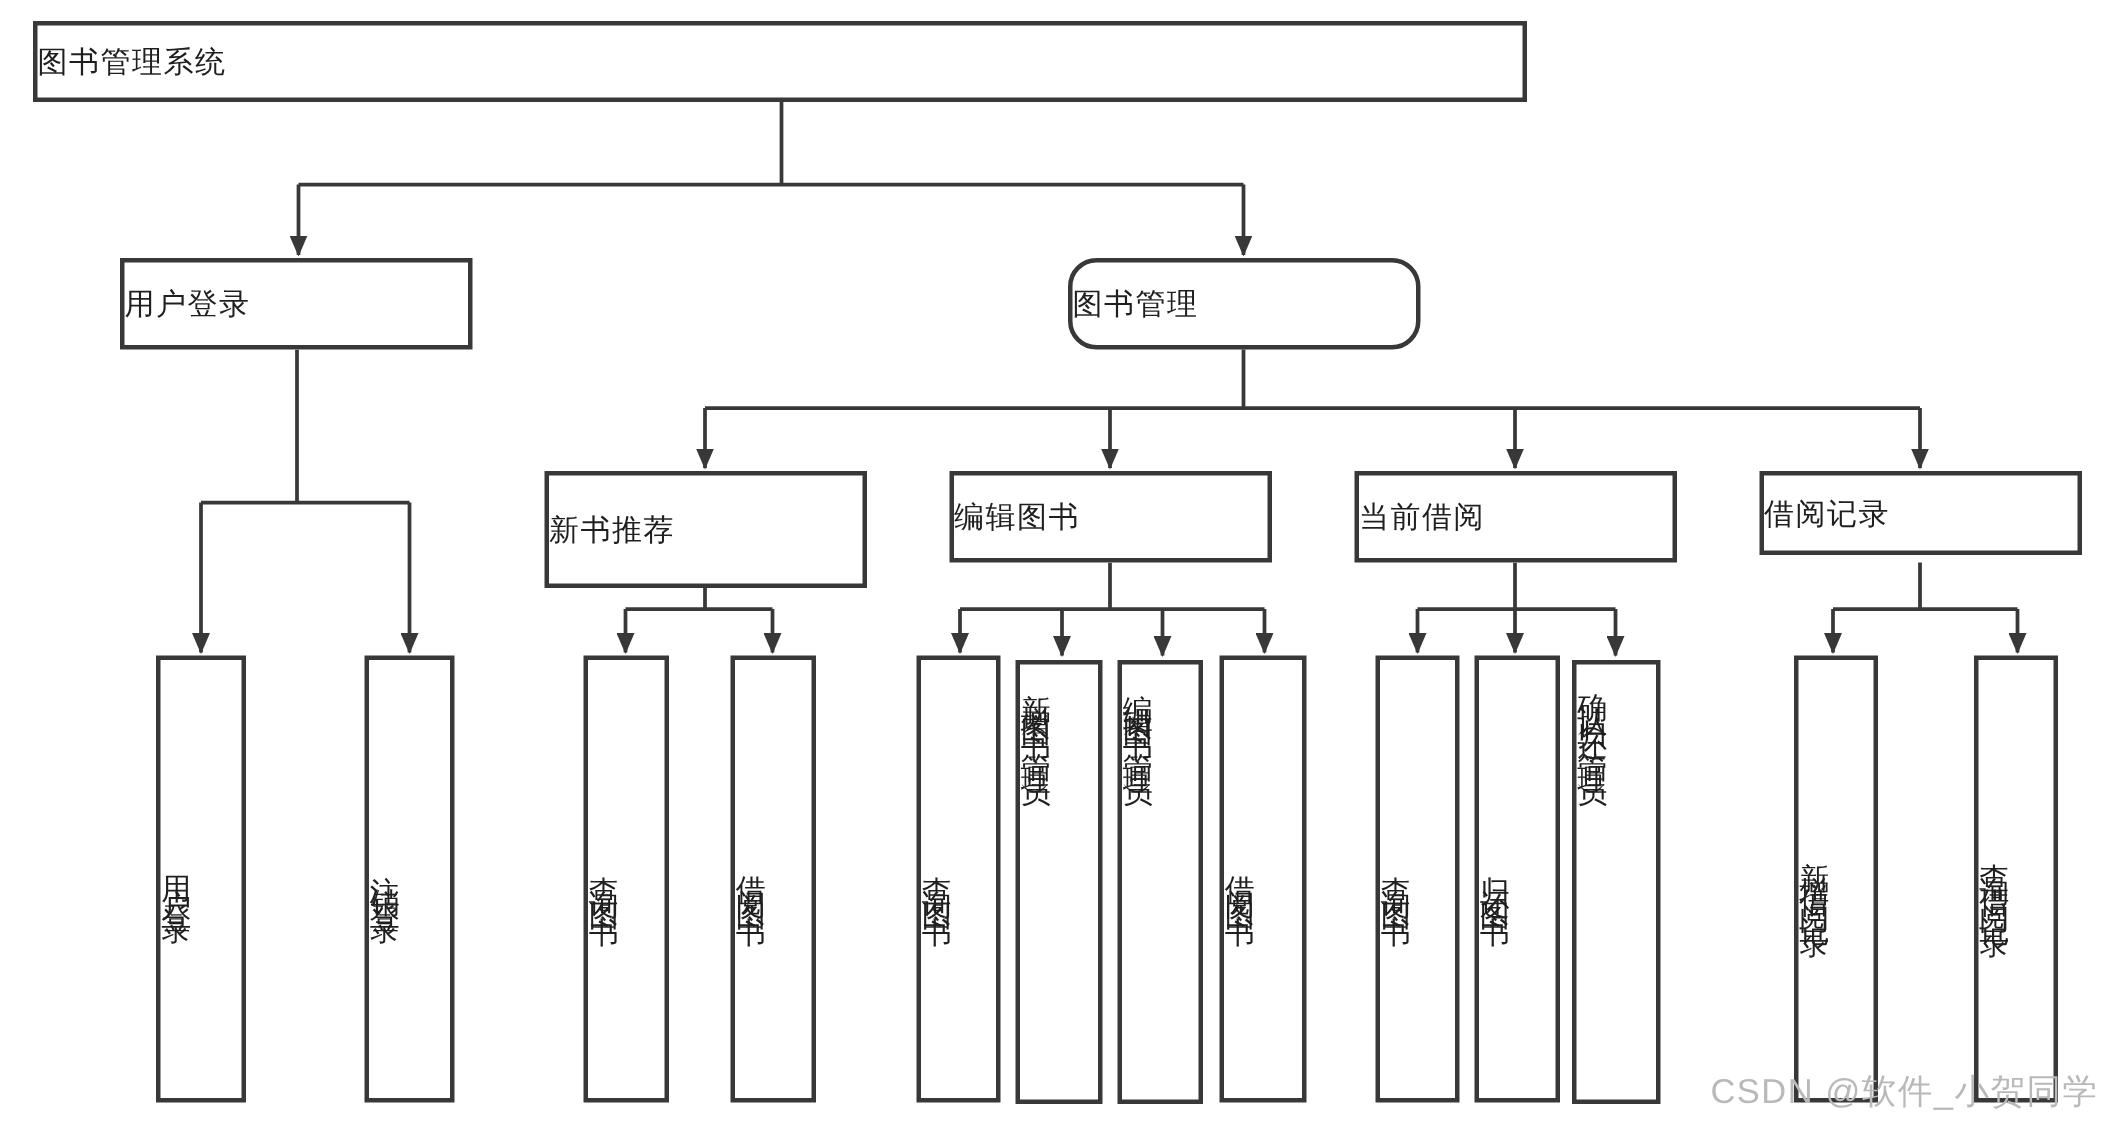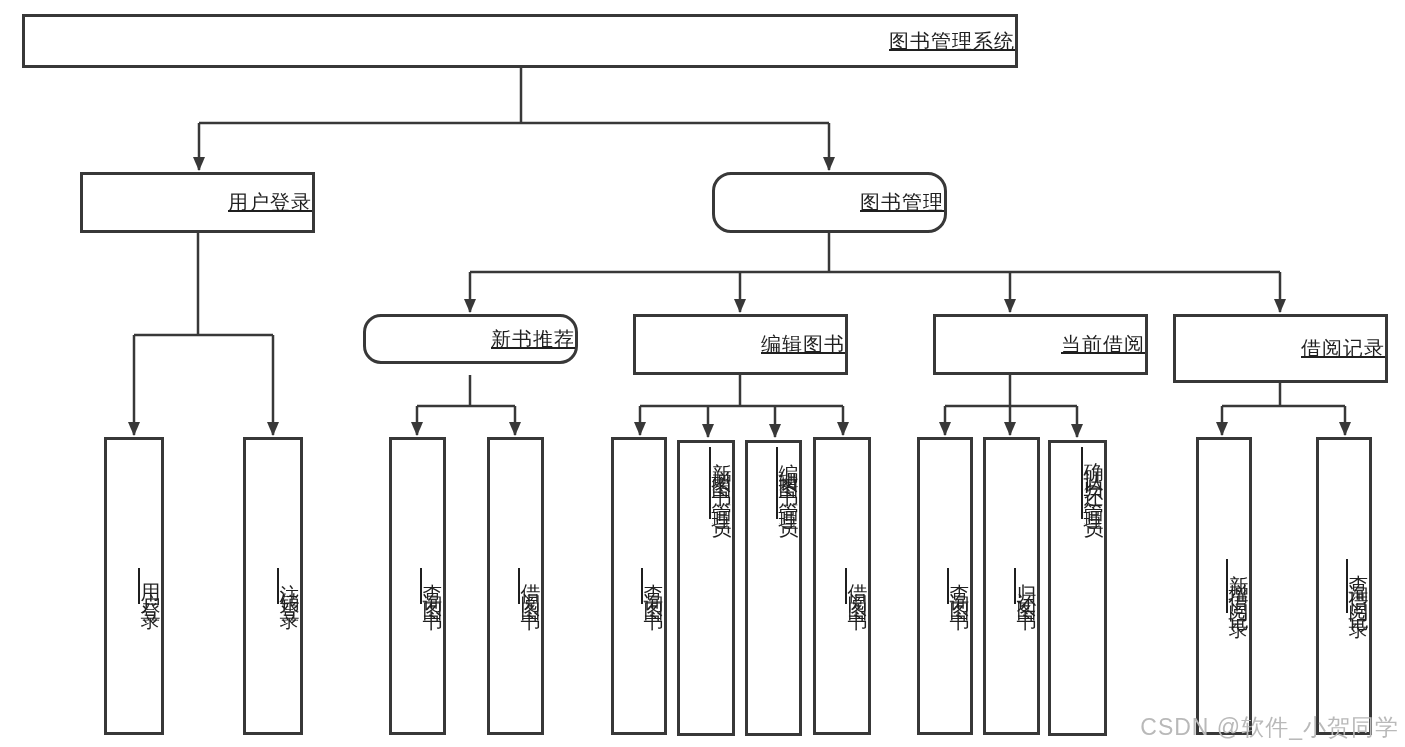--- a/index.html
+++ b/index.html
@@ -19,24 +19,23 @@
   #connectors{
     position:absolute;left:0;top:0;z-index:1;
   }
   .cline{fill:none;stroke:var(--c-line);stroke-width:2.5;}
   .arrowhead{fill:var(--c-line);}
   .node{
     position:absolute;
     box-sizing:border-box;
     border:3px solid var(--c-line);
     background:var(--c-background);
-    display:flex;align-items:center;justify-content:flex-end;
+    display:flex;align-items:center;justify-content:flex-start;
     z-index:2;
     color:var(--c-text);
-    text-decoration:underline;
   }
   .hnode{font-size:20px;letter-spacing:1px;}
   .vnode .vtext{
     writing-mode:vertical-rl;
     font-size:20px;
     letter-spacing:9px;
     line-height:1;
     color:var(--c-text);
   }
   .vnode.longlabel{align-items:flex-start;}
@@ -109,30 +108,30 @@
     <span>图书管理系统</span>
   </div>
 
   <div class="node hnode" style="left:80px;top:172px;width:235px;height:61px;">
     <span>用户登录</span>
   </div>
   <div class="node hnode" style="left:712px;top:172px;width:235px;height:61px;border-radius:19px;">
     <span>图书管理</span>
   </div>
 
-  <div class="node hnode" style="left:363px;top:314px;width:215px;height:50px;border-radius:18px;">
+  <div class="node hnode" style="left:363px;top:314px;width:215px;height:78px;">
     <span>新书推荐</span>
   </div>
   <div class="node hnode" style="left:633px;top:314px;width:215px;height:61px;">
     <span>编辑图书</span>
   </div>
-  <div class="node hnode" style="left:903px;top:314px;width:215px;height:61px;margin-left:30px;">
+  <div class="node hnode" style="left:903px;top:314px;width:215px;height:61px;">
     <span>当前借阅</span>
   </div>
-  <div class="node hnode" style="left:1173px;top:314px;width:215px;height:69px;">
+  <div class="node hnode" style="left:1173px;top:314px;width:215px;height:56px;">
     <span>借阅记录</span>
   </div>
 
   <div class="node vnode" style="left:104px;top:437px;width:60px;height:298px;">
     <span class="vtext">用户登录</span>
   </div>
   <div class="node vnode" style="left:243px;top:437px;width:60px;height:298px;">
     <span class="vtext">注销登录</span>
   </div>
 

